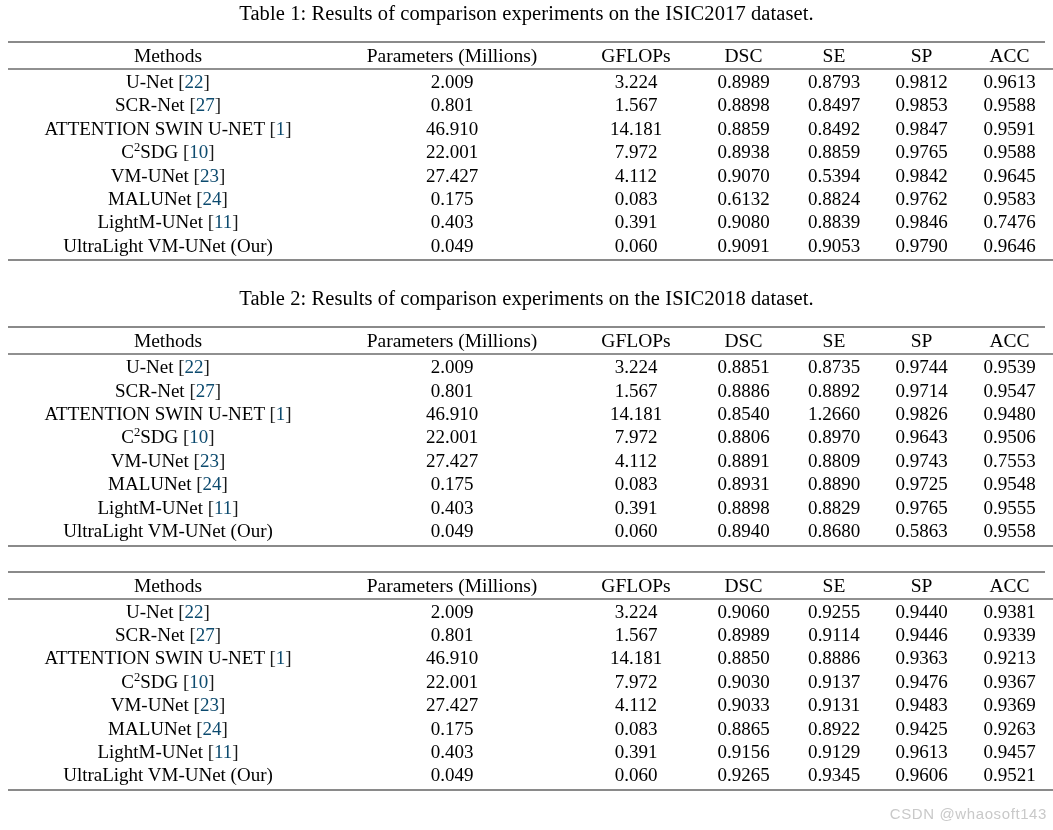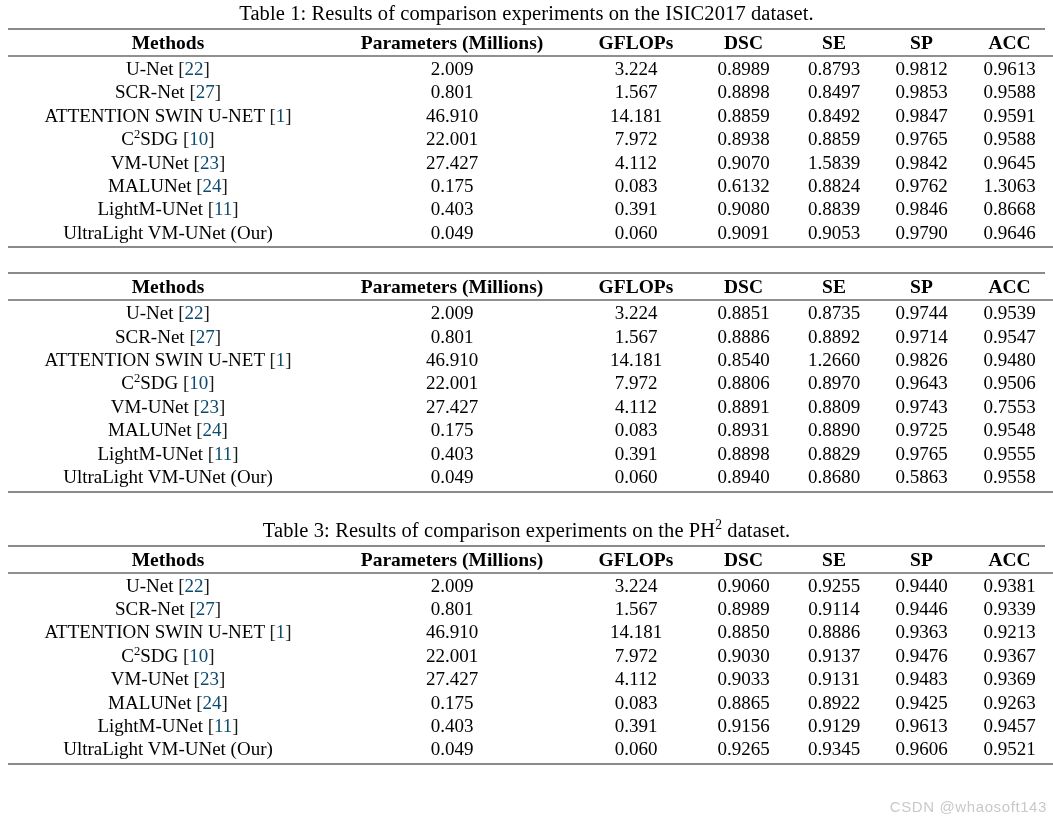--- a/index.html
+++ b/index.html
@@ -22,21 +22,21 @@
     box-sizing: border-box;
     padding: 0 8px;
   }
   .table-block {
     width: 100%;
   }
   .caption {
     text-align: center;
     font-size: 20.5px;
     line-height: 26px;
-    padding-bottom: 2px;
+    padding-bottom: 15px;
     letter-spacing: 0.1px;
     white-space: nowrap;
   }
   .rule {
     width: 100%;
     height: 2px;
     background: #8a8a8a;
   }
   .rule-thin {
     width: 100%;
@@ -51,21 +51,21 @@
   }
   table.data td {
     text-align: center;
     padding: 0;
     height: 23.4px;
     line-height: 23.4px;
     white-space: nowrap;
     overflow: visible;
   }
   table.data tr.header-row td {
-    font-weight: bold;
+    font-weight: normal;
     font-size: 19.5px;
     height: 25px;
     line-height: 25px;
   }
   td.c-method   { width: 320px; }
   td.c-params   { width: 248px; }
   td.c-gflops   { width: 120px; }
   td.c-dsc      { width: 95px; }
   td.c-se       { width: 86px; }
   td.c-sp       { width: 89px; }
@@ -74,21 +74,21 @@
   .bold { font-weight: normal; }
   .cite-num { color: #0c4a6e; }
   .cite-brk { color: #1a1a1a; }
   sup { font-size: 0.66em; vertical-align: super; line-height: 0; }
 
   .gap-after-table { height: 24px; }
 
   .watermark {
     position: absolute;
     right: 6px;
-    bottom: 15px;
+    bottom: 8px;
     font-family: "Liberation Sans", sans-serif;
     font-size: 15px;
     color: #c9c9c9;
     letter-spacing: 0.6px;
     white-space: nowrap;
   }
 </style>
 </head>
 <body>
 
@@ -147,50 +147,152 @@
             <td class="c-dsc">0.8938</td>
             <td class="c-se">0.8859</td>
             <td class="c-sp">0.9765</td>
             <td class="c-acc">0.9588</td>
           </tr>
           <tr>
             <td class="c-method"><span>VM-UNet</span> <span><span class="cite-brk">[</span><span class="cite-num">23</span><span class="cite-brk">]</span></span></td>
             <td class="c-params">27.427</td>
             <td class="c-gflops">4.112</td>
             <td class="c-dsc">0.9070</td>
-            <td class="c-se">1.5839</td>
+            <td class="c-se">0.5394</td>
             <td class="c-sp">0.9842</td>
             <td class="c-acc">0.9645</td>
           </tr>
           <tr>
             <td class="c-method"><span>MALUNet</span> <span><span class="cite-brk">[</span><span class="cite-num">24</span><span class="cite-brk">]</span></span></td>
             <td class="c-params">0.175</td>
             <td class="c-gflops">0.083</td>
             <td class="c-dsc">0.6132</td>
             <td class="c-se">0.8824</td>
             <td class="c-sp">0.9762</td>
-            <td class="c-acc">1.3063</td>
+            <td class="c-acc">0.9583</td>
           </tr>
           <tr>
             <td class="c-method"><span>LightM-UNet</span> <span><span class="cite-brk">[</span><span class="cite-num">11</span><span class="cite-brk">]</span></span></td>
             <td class="c-params">0.403</td>
             <td class="c-gflops">0.391</td>
             <td class="c-dsc">0.9080</td>
             <td class="c-se">0.8839</td>
             <td class="c-sp">0.9846</td>
-            <td class="c-acc bold">0.8668</td>
+            <td class="c-acc bold">0.7476</td>
           </tr>
           <tr>
             <td class="c-method bold"><span>UltraLight VM-UNet (Our)</span></td>
             <td class="c-params bold">0.049</td>
             <td class="c-gflops bold">0.060</td>
             <td class="c-dsc bold">0.9091</td>
             <td class="c-se bold">0.9053</td>
             <td class="c-sp">0.9790</td>
             <td class="c-acc">0.9646</td>
+          </tr>
+          <tr>
+            <td colspan="7" style="height: 2px; line-height: 0; padding: 2px 0px 0px;">
+              <div class="rule"></div>
+            </td>
+          </tr>
+        </tbody>
+    </table>
+  </div>
+
+  <div class="gap-after-table"></div>
+
+  <div class="table-block">
+    <div class="caption">Table 2: Results of comparison experiments on the <span>ISIC2018</span> dataset.</div>
+    <div class="rule"></div>
+    <table class="data">
+      <tbody>
+          <tr class="header-row">
+            <td class="c-method">Methods</td>
+            <td class="c-params">Parameters (Millions)</td>
+            <td class="c-gflops">GFLOPs</td>
+            <td class="c-dsc">DSC</td>
+            <td class="c-se">SE</td>
+            <td class="c-sp">SP</td>
+            <td class="c-acc">ACC</td>
+          </tr>
+          <tr>
+            <td colspan="7" style="height: 2px; line-height: 0; padding: 0px;">
+              <div class="rule-thin"></div>
+            </td>
+          </tr>
+          <tr>
+            <td class="c-method"><span>U-Net</span> <span><span class="cite-brk">[</span><span class="cite-num">22</span><span class="cite-brk">]</span></span></td>
+            <td class="c-params">2.009</td>
+            <td class="c-gflops">3.224</td>
+            <td class="c-dsc">0.8851</td>
+            <td class="c-se">0.8735</td>
+            <td class="c-sp">0.9744</td>
+            <td class="c-acc">0.9539</td>
+          </tr>
+          <tr>
+            <td class="c-method"><span>SCR-Net</span> <span><span class="cite-brk">[</span><span class="cite-num">27</span><span class="cite-brk">]</span></span></td>
+            <td class="c-params">0.801</td>
+            <td class="c-gflops">1.567</td>
+            <td class="c-dsc">0.8886</td>
+            <td class="c-se">0.8892</td>
+            <td class="c-sp">0.9714</td>
+            <td class="c-acc">0.9547</td>
+          </tr>
+          <tr>
+            <td class="c-method"><span>ATTENTION SWIN U-NET</span> <span><span class="cite-brk">[</span><span class="cite-num">1</span><span class="cite-brk">]</span></span></td>
+            <td class="c-params">46.910</td>
+            <td class="c-gflops">14.181</td>
+            <td class="c-dsc">0.8540</td>
+            <td class="c-se">1.2660</td>
+            <td class="c-sp bold">0.9826</td>
+            <td class="c-acc">0.9480</td>
+          </tr>
+          <tr>
+            <td class="c-method"><span>C<sup>2</sup>SDG</span> <span><span class="cite-brk">[</span><span class="cite-num">10</span><span class="cite-brk">]</span></span></td>
+            <td class="c-params">22.001</td>
+            <td class="c-gflops">7.972</td>
+            <td class="c-dsc">0.8806</td>
+            <td class="c-se bold">0.8970</td>
+            <td class="c-sp">0.9643</td>
+            <td class="c-acc">0.9506</td>
+          </tr>
+          <tr>
+            <td class="c-method"><span>VM-UNet</span> <span><span class="cite-brk">[</span><span class="cite-num">23</span><span class="cite-brk">]</span></span></td>
+            <td class="c-params">27.427</td>
+            <td class="c-gflops">4.112</td>
+            <td class="c-dsc">0.8891</td>
+            <td class="c-se">0.8809</td>
+            <td class="c-sp">0.9743</td>
+            <td class="c-acc">0.7553</td>
+          </tr>
+          <tr>
+            <td class="c-method"><span>MALUNet</span> <span><span class="cite-brk">[</span><span class="cite-num">24</span><span class="cite-brk">]</span></span></td>
+            <td class="c-params">0.175</td>
+            <td class="c-gflops">0.083</td>
+            <td class="c-dsc">0.8931</td>
+            <td class="c-se">0.8890</td>
+            <td class="c-sp">0.9725</td>
+            <td class="c-acc">0.9548</td>
+          </tr>
+          <tr>
+            <td class="c-method"><span>LightM-UNet</span> <span><span class="cite-brk">[</span><span class="cite-num">11</span><span class="cite-brk">]</span></span></td>
+            <td class="c-params">0.403</td>
+            <td class="c-gflops">0.391</td>
+            <td class="c-dsc">0.8898</td>
+            <td class="c-se">0.8829</td>
+            <td class="c-sp">0.9765</td>
+            <td class="c-acc">0.9555</td>
+          </tr>
+          <tr>
+            <td class="c-method bold"><span>UltraLight VM-UNet (Our)</span></td>
+            <td class="c-params bold">0.049</td>
+            <td class="c-gflops bold">0.060</td>
+            <td class="c-dsc bold">0.8940</td>
+            <td class="c-se">0.8680</td>
+            <td class="c-sp">0.5863</td>
+            <td class="c-acc bold">0.9558</td>
           </tr>
           <tr>
             <td colspan="7" style="height: 2px; line-height: 0; padding: 2px 0px 0px;">
               <div class="rule"></div>
             </td>
           </tr>
         </tbody>
     </table>
   </div>
 
@@ -211,122 +313,20 @@
           </tr>
           <tr>
             <td colspan="7" style="height: 2px; line-height: 0; padding: 0px;">
               <div class="rule-thin"></div>
             </td>
           </tr>
           <tr>
             <td class="c-method"><span>U-Net</span> <span><span class="cite-brk">[</span><span class="cite-num">22</span><span class="cite-brk">]</span></span></td>
             <td class="c-params">2.009</td>
             <td class="c-gflops">3.224</td>
-            <td class="c-dsc">0.8851</td>
-            <td class="c-se">0.8735</td>
-            <td class="c-sp">0.9744</td>
-            <td class="c-acc">0.9539</td>
-          </tr>
-          <tr>
-            <td class="c-method"><span>SCR-Net</span> <span><span class="cite-brk">[</span><span class="cite-num">27</span><span class="cite-brk">]</span></span></td>
-            <td class="c-params">0.801</td>
-            <td class="c-gflops">1.567</td>
-            <td class="c-dsc">0.8886</td>
-            <td class="c-se">0.8892</td>
-            <td class="c-sp">0.9714</td>
-            <td class="c-acc">0.9547</td>
-          </tr>
-          <tr>
-            <td class="c-method"><span>ATTENTION SWIN U-NET</span> <span><span class="cite-brk">[</span><span class="cite-num">1</span><span class="cite-brk">]</span></span></td>
-            <td class="c-params">46.910</td>
-            <td class="c-gflops">14.181</td>
-            <td class="c-dsc">0.8540</td>
-            <td class="c-se">1.2660</td>
-            <td class="c-sp bold">0.9826</td>
-            <td class="c-acc">0.9480</td>
-          </tr>
-          <tr>
-            <td class="c-method"><span>C<sup>2</sup>SDG</span> <span><span class="cite-brk">[</span><span class="cite-num">10</span><span class="cite-brk">]</span></span></td>
-            <td class="c-params">22.001</td>
-            <td class="c-gflops">7.972</td>
-            <td class="c-dsc">0.8806</td>
-            <td class="c-se bold">0.8970</td>
-            <td class="c-sp">0.9643</td>
-            <td class="c-acc">0.9506</td>
-          </tr>
-          <tr>
-            <td class="c-method"><span>VM-UNet</span> <span><span class="cite-brk">[</span><span class="cite-num">23</span><span class="cite-brk">]</span></span></td>
-            <td class="c-params">27.427</td>
-            <td class="c-gflops">4.112</td>
-            <td class="c-dsc">0.8891</td>
-            <td class="c-se">0.8809</td>
-            <td class="c-sp">0.9743</td>
-            <td class="c-acc">0.7553</td>
-          </tr>
-          <tr>
-            <td class="c-method"><span>MALUNet</span> <span><span class="cite-brk">[</span><span class="cite-num">24</span><span class="cite-brk">]</span></span></td>
-            <td class="c-params">0.175</td>
-            <td class="c-gflops">0.083</td>
-            <td class="c-dsc">0.8931</td>
-            <td class="c-se">0.8890</td>
-            <td class="c-sp">0.9725</td>
-            <td class="c-acc">0.9548</td>
-          </tr>
-          <tr>
-            <td class="c-method"><span>LightM-UNet</span> <span><span class="cite-brk">[</span><span class="cite-num">11</span><span class="cite-brk">]</span></span></td>
-            <td class="c-params">0.403</td>
-            <td class="c-gflops">0.391</td>
-            <td class="c-dsc">0.8898</td>
-            <td class="c-se">0.8829</td>
-            <td class="c-sp">0.9765</td>
-            <td class="c-acc">0.9555</td>
-          </tr>
-          <tr>
-            <td class="c-method bold"><span>UltraLight VM-UNet (Our)</span></td>
-            <td class="c-params bold">0.049</td>
-            <td class="c-gflops bold">0.060</td>
-            <td class="c-dsc bold">0.8940</td>
-            <td class="c-se">0.8680</td>
-            <td class="c-sp">0.5863</td>
-            <td class="c-acc bold">0.9558</td>
-          </tr>
-          <tr>
-            <td colspan="7" style="height: 2px; line-height: 0; padding: 2px 0px 0px;">
-              <div class="rule"></div>
-            </td>
-          </tr>
-        </tbody>
-    </table>
-  </div>
-
-  <div class="gap-after-table"></div>
-
-  <div class="table-block">
-    <div class="caption">Table 3: Results of comparison experiments on the <span>PH<sup>2</sup></span> dataset.</div>
-    <div class="rule"></div>
-    <table class="data">
-      <tbody>
-          <tr class="header-row">
-            <td class="c-method">Methods</td>
-            <td class="c-params">Parameters (Millions)</td>
-            <td class="c-gflops">GFLOPs</td>
-            <td class="c-dsc">DSC</td>
-            <td class="c-se">SE</td>
-            <td class="c-sp">SP</td>
-            <td class="c-acc">ACC</td>
-          </tr>
-          <tr>
-            <td colspan="7" style="height: 2px; line-height: 0; padding: 0px;">
-              <div class="rule-thin"></div>
-            </td>
-          </tr>
-          <tr>
-            <td class="c-method"><span>U-Net</span> <span><span class="cite-brk">[</span><span class="cite-num">22</span><span class="cite-brk">]</span></span></td>
-            <td class="c-params">2.009</td>
-            <td class="c-gflops">3.224</td>
             <td class="c-dsc">0.9060</td>
             <td class="c-se">0.9255</td>
             <td class="c-sp">0.9440</td>
             <td class="c-acc">0.9381</td>
           </tr>
           <tr>
             <td class="c-method"><span>SCR-Net</span> <span><span class="cite-brk">[</span><span class="cite-num">27</span><span class="cite-brk">]</span></span></td>
             <td class="c-params">0.801</td>
             <td class="c-gflops">1.567</td>
             <td class="c-dsc">0.8989</td>

